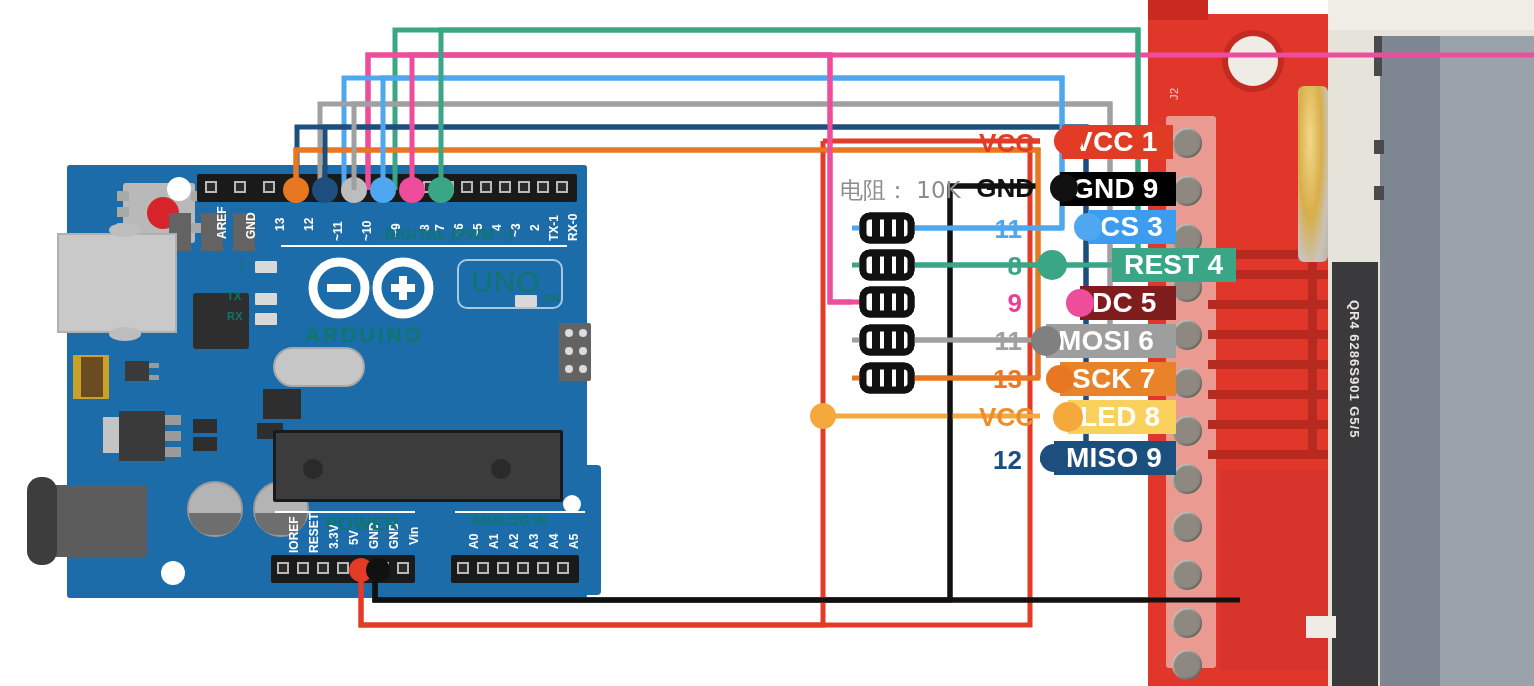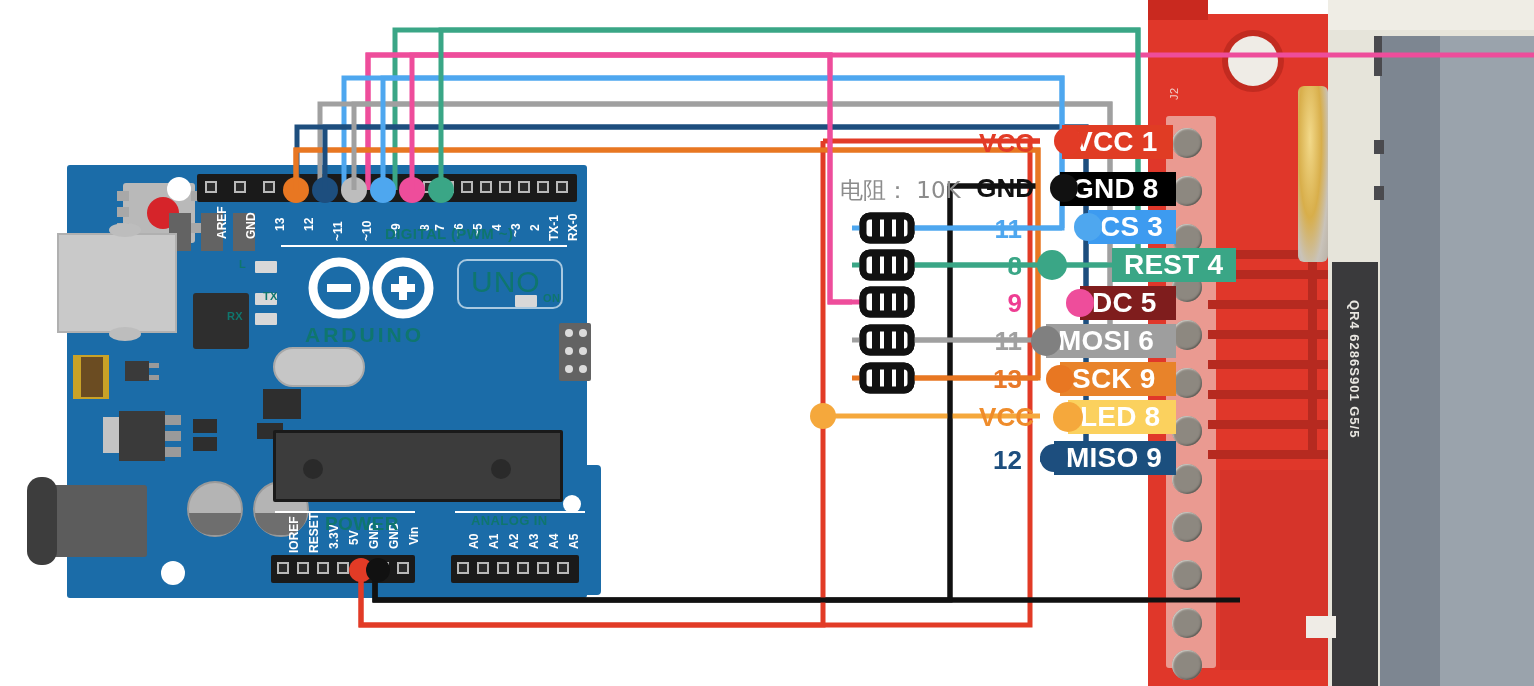--- a/index.html
+++ b/index.html
@@ -158,21 +158,21 @@
     <div class="comp" style="left:216px;top:265px;width:290px;height:72px;background:#3c3c3c;border:3px solid #1a1a1a;box-sizing:border-box;border-radius:2px;"></div>
     <div class="comp" style="left:246px;top:294px;width:20px;height:20px;border-radius:50%;background:#2a2a2a;"></div>
     <div class="comp" style="left:434px;top:294px;width:20px;height:20px;border-radius:50%;background:#2a2a2a;"></div>
 
     <div class="comp" style="left:198px;top:96px;width:22px;height:12px;background:#d8d8d8;border-radius:1px;"></div>
     <div class="comp" style="left:198px;top:128px;width:22px;height:12px;background:#d8d8d8;border-radius:1px;"></div>
     <div class="comp" style="left:198px;top:148px;width:22px;height:12px;background:#d8d8d8;border-radius:1px;"></div>
     <div class="comp" style="left:458px;top:130px;width:22px;height:12px;background:#d8d8d8;border-radius:1px;"></div>
 
     <span class="silkw" style="left:182px;top:93px;font-size:11px;">L</span>
-    <span class="silkw" style="left:170px;top:125px;font-size:11px;margin-left:36px;">TX</span>
+    <span class="silkw" style="left:170px;top:125px;font-size:11px;">TX</span>
     <span class="silkw" style="left:170px;top:145px;font-size:11px;">RX</span>
     <span class="silkw" style="left:486px;top:127px;font-size:11px;">ON</span>
 
     <svg class="comp" style="left:246px;top:92px;width:136px;height:62px;" viewBox="0 0 136 62">
       <g fill="none" stroke="#ffffff" stroke-width="9">
         <circle cx="36" cy="31" r="26"></circle>
           <circle cx="100" cy="31" r="26"></circle>
       </g>
       <rect x="24" y="27" width="24" height="8" fill="#ffffff"></rect>
       <rect x="88" y="27" width="24" height="8" fill="#ffffff"></rect>
@@ -401,26 +401,26 @@
   <span class="srclbl" style="left:960px;top:173px;width:74px;color:#111111;">GND</span>
   <span class="srclbl" style="left:960px;top:214px;width:62px;color:#4ea7ef;">11</span>
   <span class="srclbl" style="left:960px;top:251px;width:62px;color:#3aa686;">8</span>
   <span class="srclbl" style="left:960px;top:288px;width:62px;color:#ee3d92;">9</span>
   <span class="srclbl" style="left:960px;top:326px;width:62px;color:#a0a0a0;">11</span>
   <span class="srclbl" style="left:960px;top:364px;width:62px;color:#e8792a;">13</span>
   <span class="srclbl" style="left:960px;top:402px;width:74px;color:#ef8c2b;">VCC</span>
   <span class="srclbl" style="left:960px;top:445px;width:62px;color:#1d4e7e;">12</span>
 
   <div class="blk" style="left:1062px;top:125px;width:111px;background:#e03c24;">VCC 1</div>
-  <div class="blk" style="left:1060px;top:172px;width:116px;background:#000000;">GND 8</div>
+  <div class="blk" style="left:1060px;top:172px;width:116px;background:#000000;">GND 9</div>
   <div class="blk" style="left:1088px;top:210px;width:88px;background:#3d9bf0;">CS 3</div>
   <div class="blk" style="left:1112px;top:248px;width:124px;background:#3aa686;">REST 4</div>
   <div class="blk" style="left:1080px;top:286px;width:96px;background:#7f1d1d;">DC 5</div>
   <div class="blk" style="left:1046px;top:324px;width:130px;background:#9e9e9e;">MOSI 6</div>
-  <div class="blk" style="left:1060px;top:362px;width:116px;background:#e8832a;">SCK 9</div>
+  <div class="blk" style="left:1060px;top:362px;width:116px;background:#e8832a;">SCK 7</div>
   <div class="blk" style="left:1068px;top:400px;width:108px;background:#fbd15e;">LED 8</div>
   <div class="blk" style="left:1054px;top:441px;width:122px;background:#1b4f7e;">MISO 9</div>
 
   <svg class="layer" viewBox="0 0 1534 686">
     <circle cx="1068" cy="141" r="14" fill="#e23b26"></circle>
     <circle cx="1064" cy="188" r="14" fill="#111111"></circle>
     <circle cx="1088" cy="227" r="14" fill="#4ea7ef"></circle>
     <circle cx="1052" cy="265" r="15" fill="#3aa686"></circle>
     <circle cx="1080" cy="303" r="14" fill="#ee4d9b"></circle>
     <circle cx="1046" cy="341" r="15" fill="#808080"></circle>

